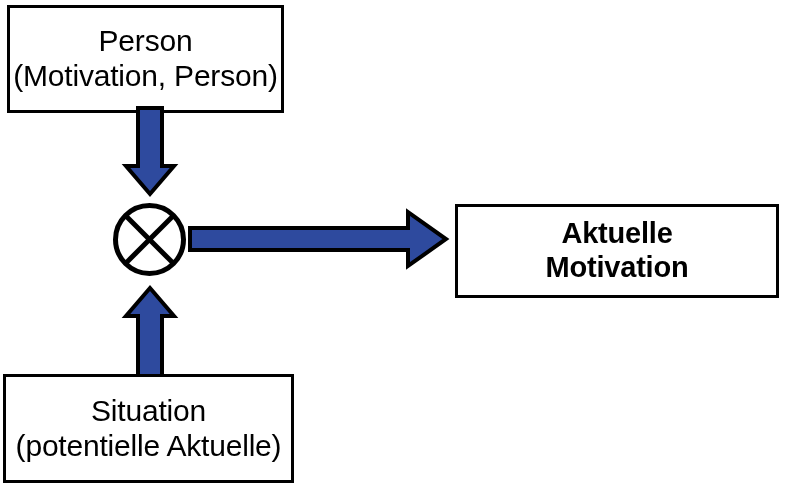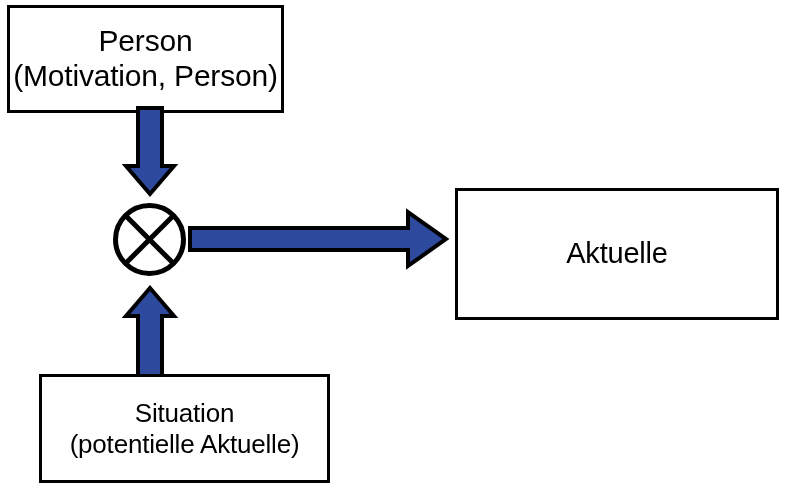--- a/index.html
+++ b/index.html
@@ -42,29 +42,29 @@
     top: 5px;
     width: 277px;
     height: 108px;
     font-size: 30px;
   }
   #box-situation {
     left: 3px;
     top: 374px;
     width: 291px;
     height: 109px;
-    font-size: 26px;
-    margin-left: 36px;
+    font-size: 30px;
   }
   #box-aktuelle-motivation {
     left: 455px;
-    top: 188px;
+    top: 204px;
     width: 324px;
-    height: 132px;
+    height: 94px;
     font-size: 29px;
+    font-weight: bold;
   }
   .connector {
     position: absolute;
     overflow: visible;
   }
   #arrow-person-to-operator {
     left: 118px;
     top: 108px;
     width: 64px;
     height: 92px;
@@ -108,20 +108,21 @@
     <line x1="14.5" y1="14.5" x2="62.5" y2="62.5" stroke="#000000" stroke-width="5"></line>
     <line x1="62.5" y1="14.5" x2="14.5" y2="62.5" stroke="#000000" stroke-width="5"></line>
   </svg>
 
   <svg class="connector" id="arrow-operator-to-motivation" viewBox="0 0 262 66">
     <polygon points="0,22 218,22 218,6 256,33 218,60 218,44 0,44" fill="#2E4A9E" stroke="#000000" stroke-width="4" stroke-linejoin="miter"></polygon>
   </svg>
 
   <div class="node-box" id="box-aktuelle-motivation">
     <span class="node-line">Aktuelle</span>
+    <span class="node-line">Motivation</span>
   </div>
 
   <svg class="connector" id="arrow-situation-to-operator" viewBox="0 0 64 94">
     <polygon points="32,4 56,32 44,32 44,92 20,92 20,32 8,32" fill="#2E4A9E" stroke="#000000" stroke-width="4" stroke-linejoin="miter"></polygon>
   </svg>
 
   <div class="node-box" id="box-situation">
     <span class="node-line">Situation</span>
     <span class="node-line">(potentielle Aktuelle)</span>
   </div>

